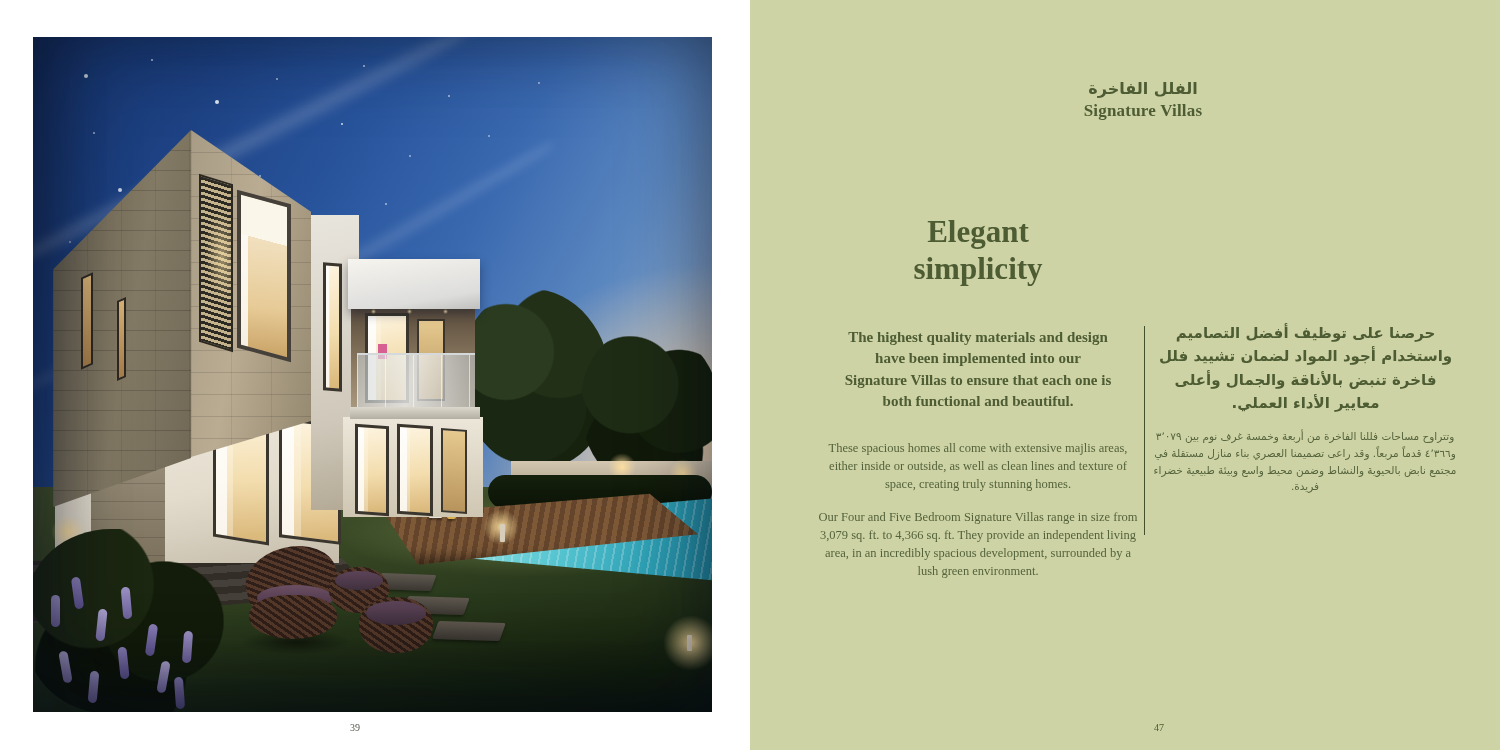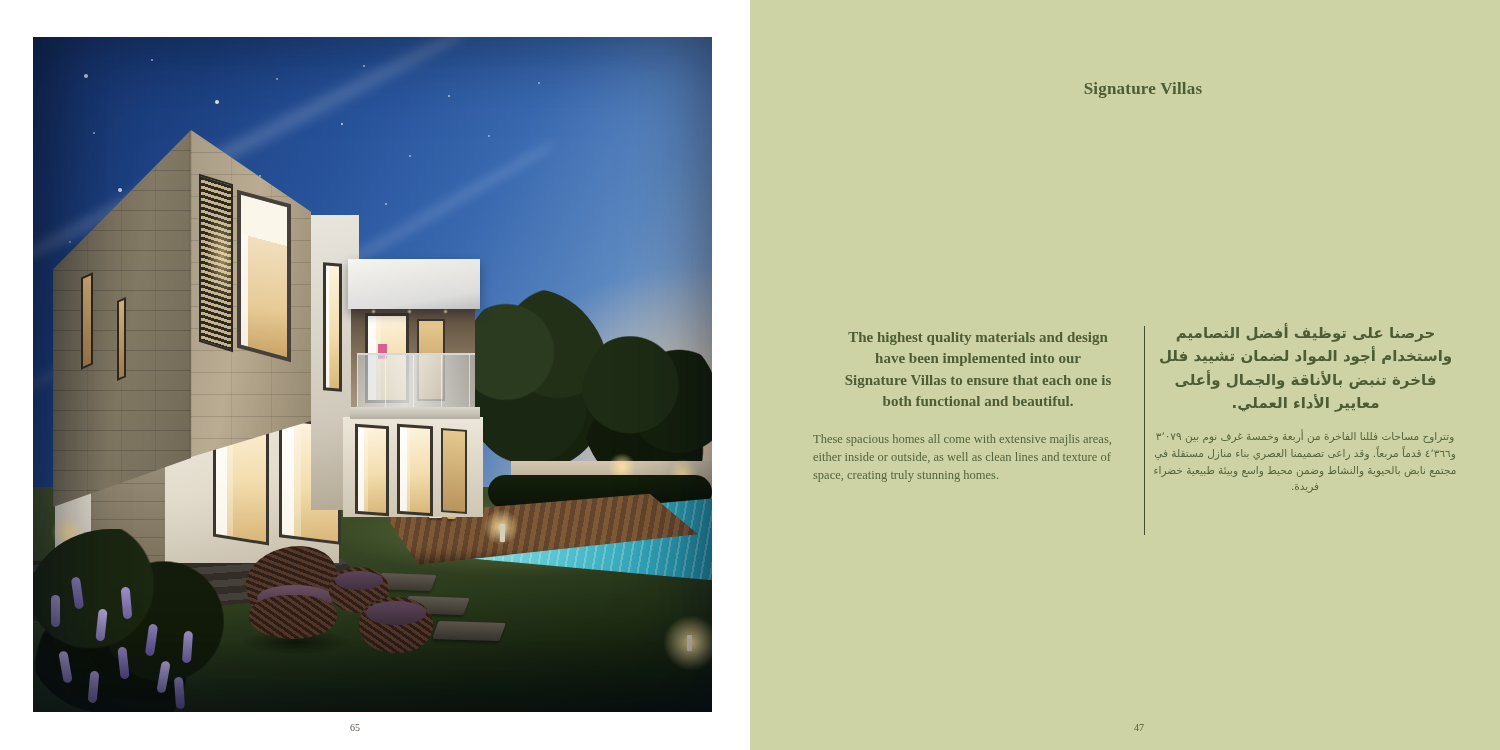--- a/index.html
+++ b/index.html
@@ -159,33 +159,33 @@
     box-shadow:inset 0 0 90px rgba(8,12,28,.38),inset 0 -45px 70px rgba(4,7,16,.3),inset 40px 0 70px rgba(8,12,28,.22)}
 
   
   .panel{position:absolute;left:750px;top:0;width:750px;height:750px;background:var(--panel-bg);color:var(--ink)}
   .section-header{position:absolute;left:243px;top:78px;width:300px;text-align:center}
   .hdr-ar{font:700 16px/1.35 "DejaVu Sans",sans-serif}
   .hdr-en{font:700 17px/1.25 "Liberation Serif",serif;letter-spacing:.2px}
 
   .en-heading{position:absolute;left:118px;top:213px;width:220px;text-align:center;font:700 31px/1.2 "Liberation Serif",serif}
   .en-lead{position:absolute;left:93px;top:327px;width:270px;text-align:center;font:700 15px/1.42 "Liberation Serif",serif}
-  .en-bodygroup{position:absolute;left:63px;top:431px;width:330px;}
+  .en-bodygroup{position:absolute;left:63px;top:440px;width:330px;text-align:center}
   .en-bodygroup p{font:400 12.5px/1.42 "Liberation Serif",serif;margin-bottom:16px;color:#53623a}
 
   .divider{position:absolute;left:394px;top:326px;width:1px;height:209px;background:var(--divider)}
 
   .ar-heading{position:absolute;left:428px;top:206px;width:255px;text-align:center;font:700 27px/1.45 "DejaVu Sans",sans-serif}
   .ar-lead{position:absolute;left:408px;top:322px;width:295px;text-align:center;font:700 15px/1.55 "DejaVu Sans",sans-serif}
   .ar-bodygroup{position:absolute;left:400px;top:428px;width:310px;text-align:center}
   .ar-bodygroup p{font:400 10.5px/1.6 "DejaVu Sans",sans-serif;margin-bottom:9px;color:#55643c}
 
   .pagenum{position:absolute;font:400 10px/1 "Liberation Serif",serif}
   .pagenum-left{left:350px;top:723px;color:#55554c}
-  .pagenum-right{left:384px;top:723px;color:var(--ink)}
+  .pagenum-right{left:404px;top:723px;color:var(--ink)}
 </style>
 </head>
 <body>
 
 <div class="canvas">
 
   <section>
     <figure class="photo">
       <div class="ab stars"></div>
       <div class="ab cloud cloud1"></div>
@@ -278,31 +278,34 @@
       <div class="ab weave chair-base"></div>
       <div class="ab weave ottoman ot1">
           <div class="ottoman-cushion"></div>
         </div>
       <div class="ab weave ottoman ot2">
           <div class="ottoman-cushion"></div>
         </div>
 
       <div class="ab vignette"></div>
     </figure>
-    <div class="pagenum pagenum-left">65</div>
+    <div class="pagenum pagenum-left">39</div>
   </section>
 
   <section class="panel">
     <header class="section-header">
+      <div class="hdr-ar" dir="rtl">الفلل الفاخرة</div>
       <div class="hdr-en">Signature Villas</div>
     </header>
 
+    <h1 class="en-heading">Elegant simplicity</h1>
     <p class="en-lead">The highest quality materials and design have been implemented into our Signature Villas to ensure that each one is both functional and beautiful.</p>
     <div class="en-bodygroup">
       <p>These spacious homes all come with extensive majlis areas, either inside or outside, as well as clean lines and texture of space, creating truly stunning homes.</p>
+      <p>Our Four and Five Bedroom Signature Villas range in size from 3,079 sq. ft. to 4,366 sq. ft. They provide an independent living area, in an incredibly spacious development, surrounded by a lush green environment.</p>
     </div>
 
     <div class="divider"></div>
 
     <p class="ar-lead" dir="rtl">حرصنا على توظيف أفضل التصاميم واستخدام أجود المواد لضمان تشييد فلل فاخرة تنبض بالأناقة والجمال وأعلى معايير الأداء العملي.</p>
     <div class="ar-bodygroup">
       <p dir="rtl">وتتراوح مساحات فللنا الفاخرة من أربعة وخمسة غرف نوم بين ٣٬٠٧٩ و٤٬٣٦٦ قدماً مربعاً. وقد راعى تصميمنا العصري بناء منازل مستقلة في مجتمع نابض بالحيوية والنشاط وضمن محيط واسع وبيئة طبيعية خضراء فريدة.</p>
     </div>
 
     <div class="pagenum pagenum-right">47</div>

